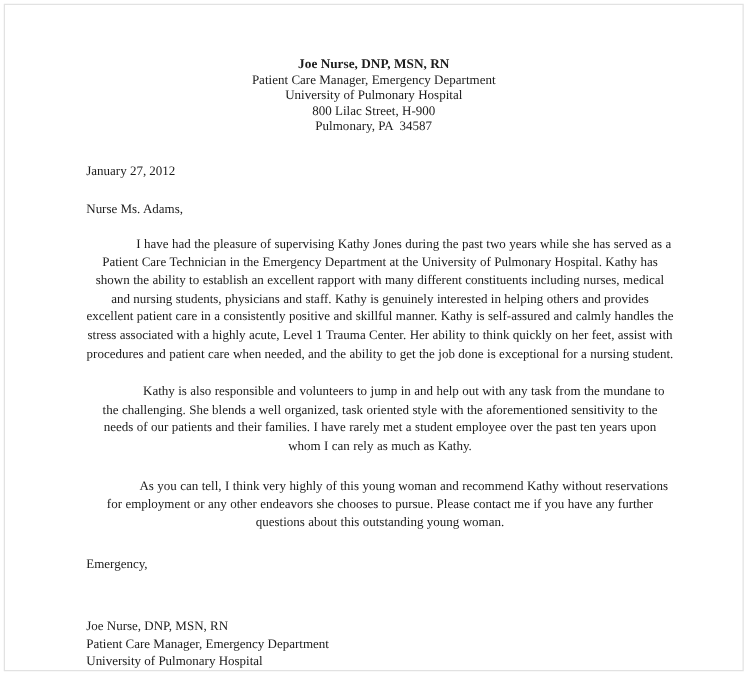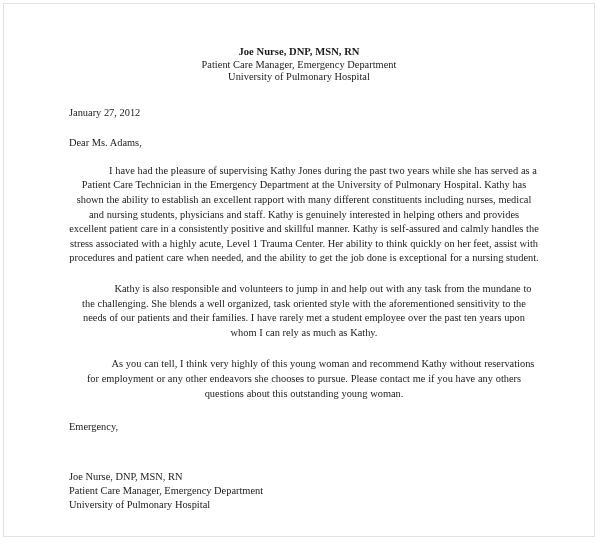--- a/index.html
+++ b/index.html
@@ -99,33 +99,35 @@
 </head>
 <body>
 
 <div class="page-frame">
   <div class="letter">
 
     <div class="letterhead">
       <div class="lh-line lh-name">Joe Nurse, DNP, MSN, RN</div>
       <div class="lh-line">Patient Care Manager, Emergency Department</div>
       <div class="lh-line">University of Pulmonary Hospital</div>
+      <div class="lh-line">800 Lilac Street, H-900</div>
+      <div class="lh-line">Pulmonary, PA  34587</div>
     </div>
 
     <div class="body-block">
 
       <div class="date-line">January 27, 2012</div>
 
-      <div class="salutation">Dear Ms. Adams,</div>
+      <div class="salutation">Nurse Ms. Adams,</div>
 
       <p class="para p1">I have had the pleasure of supervising Kathy Jones during the past two years while she has served as a Patient Care Technician in the Emergency Department at the University of Pulmonary Hospital.  Kathy has shown the ability to establish an excellent rapport with many different constituents including nurses, medical and nursing students, physicians and staff. Kathy is genuinely interested in helping others and provides excellent patient care in a consistently positive and skillful manner.  Kathy is self-assured and calmly handles the stress associated with a highly acute, Level 1 Trauma Center.  Her ability to think quickly on her feet, assist with procedures and patient care when needed, and the ability to get the job done is exceptional for a nursing student.</p>
 
       <p class="para p2">Kathy is also responsible and volunteers to jump in and help out with any task from the mundane to the challenging. She blends a well organized, task oriented style with the aforementioned sensitivity to the needs of our patients and their families.  I have rarely met a student employee over the past ten years upon whom I can rely as much as Kathy.</p>
 
-      <p class="para p3">As you can tell, I think very highly of this young woman and recommend Kathy without reservations for employment or any other endeavors she chooses to pursue.  Please contact me if you have any others questions about this outstanding young woman.</p>
+      <p class="para p3">As you can tell, I think very highly of this young woman and recommend Kathy without reservations for employment or any other endeavors she chooses to pursue.  Please contact me if you have any further questions about this outstanding young woman.</p>
 
       <div class="closing">Emergency,</div>
 
       <div class="signature-block">
         <div class="sig-line">Joe Nurse, DNP, MSN, RN</div>
         <div class="sig-line">Patient Care Manager, Emergency Department</div>
         <div class="sig-line">University of Pulmonary Hospital</div>
       </div>
 
     </div>

